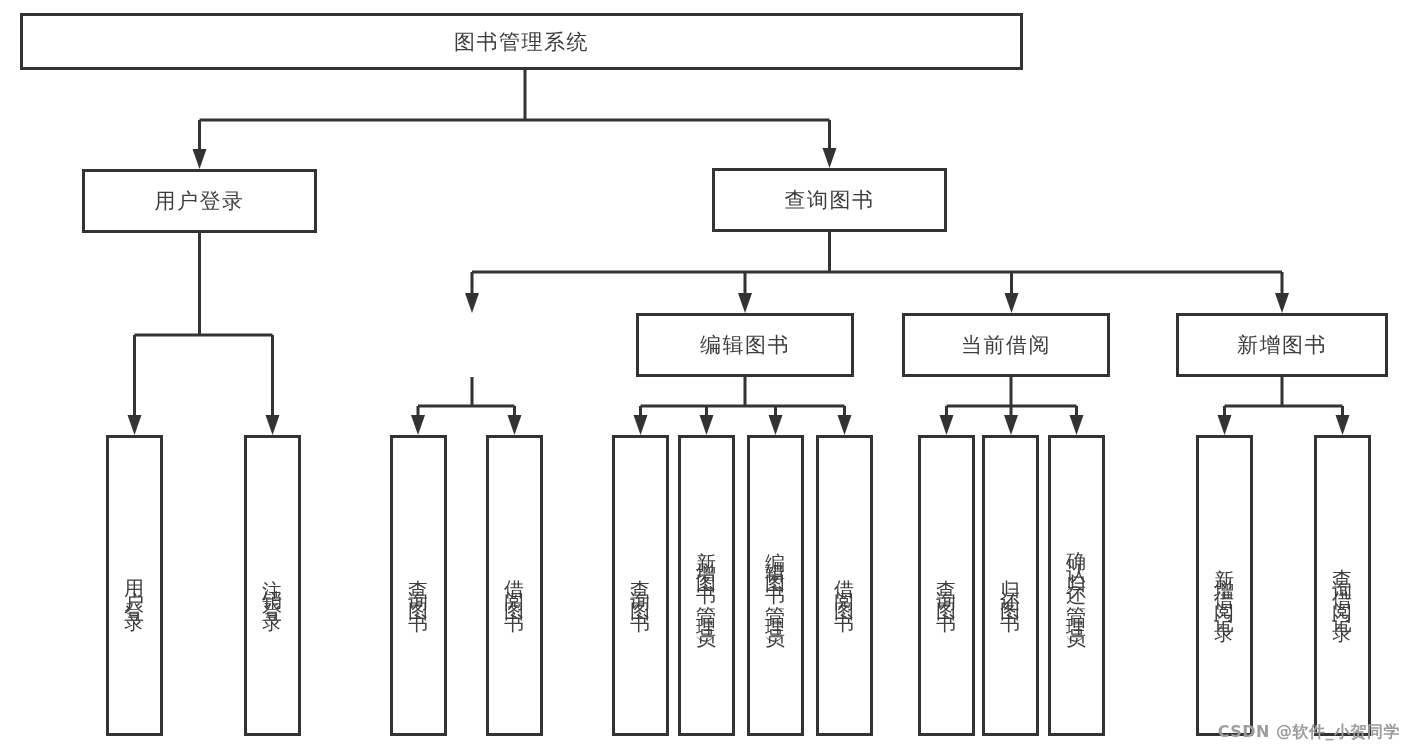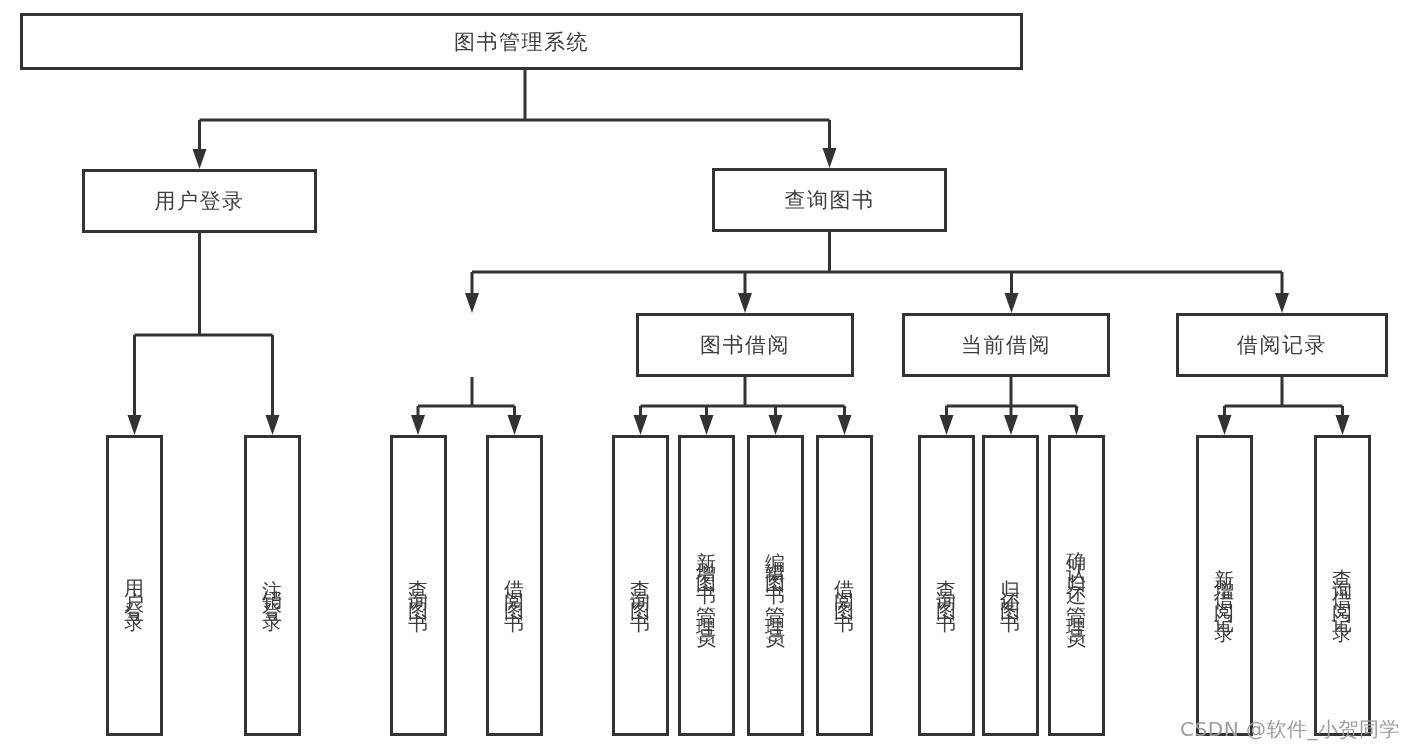--- a/index.html
+++ b/index.html
@@ -15,21 +15,21 @@
     text-align:center;
   }
   .h-node{font-size:21px;letter-spacing:1.5px;white-space:nowrap;}
   .leaf{
     top:435px;width:57px;height:301px;
     writing-mode:vertical-rl;
     font-size:20px;letter-spacing:11px;line-height:1;
   }
   .watermark{
     position:absolute;right:5px;bottom:4px;z-index:3;
-    font-size:20px;color:#9c9c9c;letter-spacing:0.5px;white-space:nowrap;
+    font-size:16px;color:#9c9c9c;letter-spacing:0.5px;white-space:nowrap;font-weight:bold;
   }
 </style>
 </head>
 <body>
 
 <div class="canvas">
 
   <svg class="wires" width="1405" height="747" viewBox="0 0 1405 747">
     <g stroke="#333333" stroke-width="3" fill="none">
 
@@ -68,23 +68,23 @@
       <polygon points="1224.5,435 1217.5,415 1231.5,415"></polygon>
       <polygon points="1342.5,435 1335.5,415 1349.5,415"></polygon>
     </g>
   </svg>
 
   <div class="node h-node" style="left:20px;top:13px;width:1003px;height:57px">图书管理系统</div>
 
   <div class="node h-node" style="left:82px;top:169px;width:235px;height:64px">用户登录</div>
   <div class="node h-node" style="left:712px;top:168px;width:235px;height:64px">查询图书</div>
 
-  <div class="node h-node" style="left:636px;top:313px;width:218px;height:64px">图书借阅</div>
+  <div class="node h-node" style="left:636px;top:313px;width:218px;height:64px">编辑图书</div>
   <div class="node h-node" style="left:902px;top:313px;width:208px;height:64px">当前借阅</div>
-  <div class="node h-node" style="left:1176px;top:313px;width:212px;height:64px">借阅记录</div>
+  <div class="node h-node" style="left:1176px;top:313px;width:212px;height:64px">新增图书</div>
 
   <div class="node leaf" style="left:106px">用户登录</div>
   <div class="node leaf" style="left:244px">注销登录</div>
   <div class="node leaf" style="left:390px">查询图书</div>
   <div class="node leaf" style="left:486px">借阅图书</div>
   <div class="node leaf" style="left:612px">查询图书</div>
   <div class="node leaf" style="left:678px">新增图书（管理员）</div>
   <div class="node leaf" style="left:747px">编辑图书（管理员）</div>
   <div class="node leaf" style="left:816px">借阅图书</div>
   <div class="node leaf" style="left:918px">查询图书</div>

